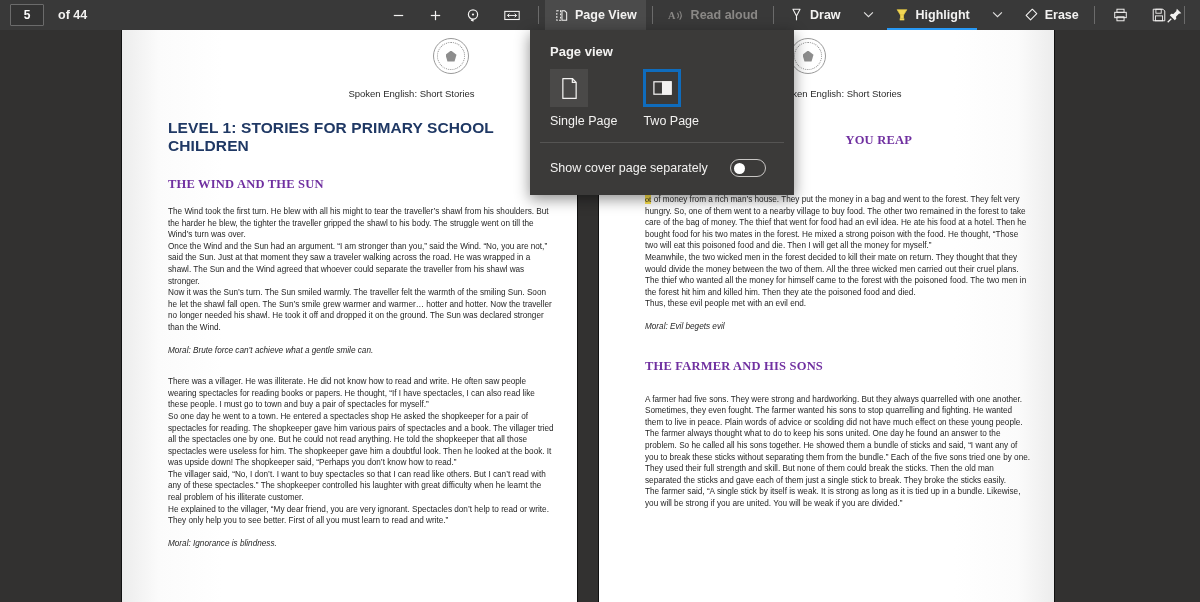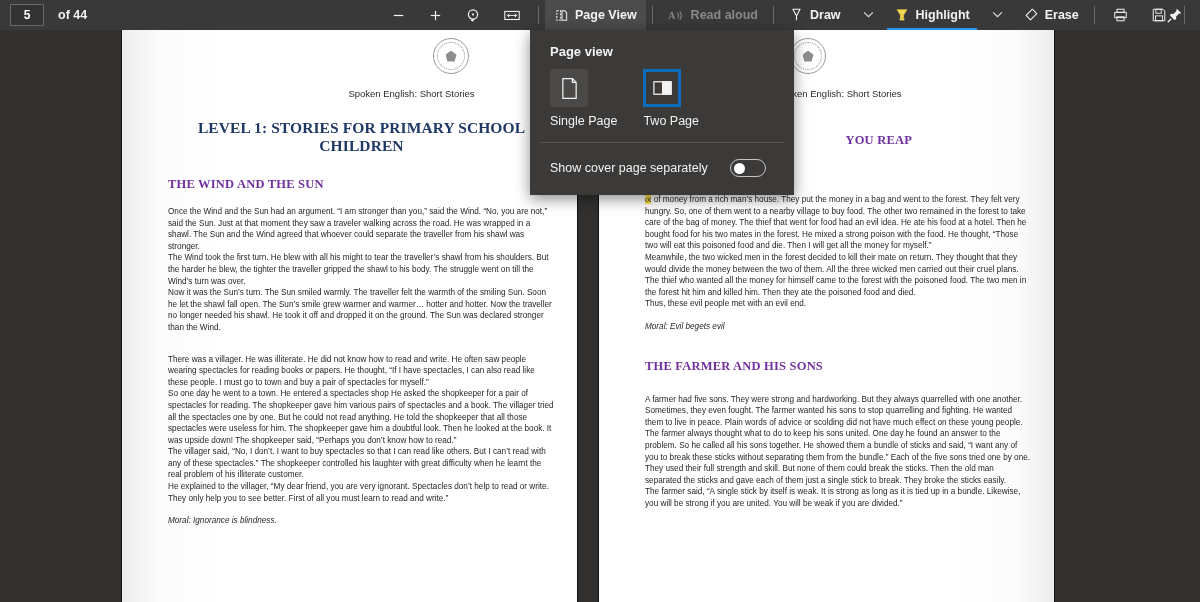--- a/index.html
+++ b/index.html
@@ -130,23 +130,23 @@
   .emblem-core { width: 11px; height: 11px; background: #8d8d8d;
     clip-path: polygon(50% 0, 100% 38%, 82% 100%, 18% 100%, 0 38%); }
 
   .doc-header {
     text-align: center; font-size: 9.5px; color: #2b2b2b;
     margin-top: 14px; font-family: "Liberation Sans", sans-serif;
   }
   .doc-header.lp { padding-left: 100px; }
 
   h1.level {
-    font-family: Liberation Serif, serif;
+    font-family: Liberation Sans, sans-serif;
     font-size: 15.5px; font-weight: bold; color: #1f3864;
-    margin-top: 20px; letter-spacing: .1px; text-align: center;
+    margin-top: 20px; letter-spacing: .1px;
   }
   h2.story {
     font-family: "Liberation Serif", serif;
     font-size: 12.5px; font-weight: bold; color: #7030a0;
     letter-spacing: .2px;
   }
   .sp-top { margin-top: 22px; }
   .body-block {
     font-size: 8.2px; line-height: 11.6px; color: #262626;
     margin-top: 14px; text-align: left;
@@ -330,24 +330,25 @@
         <div class="page-inner">
           <div class="emblem" style="margin-left:265px;">
             <span class="emblem-core"></span>
           </div>
           <div class="doc-header lp">Spoken English: Short Stories</div>
 
           <h1 class="level">LEVEL 1: STORIES FOR PRIMARY SCHOOL CHILDREN</h1>
 
           <h2 class="story sp-top">THE WIND AND THE SUN</h2>
           <div class="body-block">
+            <p>The Wind took the first turn. He blew with all his might to tear the traveller’s shawl from his shoulders. But the harder he blew, the tighter the traveller gripped the shawl to his body. The struggle went on till the Wind’s turn was over.</p>
             <p>Once the Wind and the Sun had an argument. “I am stronger than you,” said the Wind. “No, you are not,” said the Sun. Just at that moment they saw a traveler walking across the road. He was wrapped in a shawl. The Sun and the Wind agreed that whoever could separate the traveller from his shawl was stronger.</p>
-            <p>The Wind took the first turn. He blew with all his might to tear the traveller’s shawl from his shoulders. But the harder he blew, the tighter the traveller gripped the shawl to his body. The struggle went on till the Wind’s turn was over.</p>
             <p>Now it was the Sun’s turn. The Sun smiled warmly. The traveller felt the warmth of the smiling Sun. Soon he let the shawl fall open. The Sun’s smile grew warmer and warmer… hotter and hotter. Now the traveller no longer needed his shawl. He took it off and dropped it on the ground. The Sun was declared stronger than the Wind.</p>
           </div>
+          <div class="moral">Moral: Brute force can’t achieve what a gentle smile can.</div>
 
           <div class="body-block" style="margin-top:20px;">
             <p>There was a villager. He was illiterate. He did not know how to read and write. He often saw people wearing spectacles for reading books or papers. He thought, “If I have spectacles, I can also read like these people. I must go to town and buy a pair of spectacles for myself.”</p>
             <p>So one day he went to a town. He entered a spectacles shop He asked the shopkeeper for a pair of spectacles for reading. The shopkeeper gave him various pairs of spectacles and a book. The villager tried all the spectacles one by one. But he could not read anything. He told the shopkeeper that all those spectacles were useless for him. The shopkeeper gave him a doubtful look. Then he looked at the book. It was upside down! The shopkeeper said, “Perhaps you don’t know how to read.”</p>
             <p>The villager said, “No, I don’t. I want to buy spectacles so that I can read like others. But I can’t read with any of these spectacles.” The shopkeeper controlled his laughter with great difficulty when he learnt the real problem of his illiterate customer.</p>
             <p>He explained to the villager, “My dear friend, you are very ignorant. Spectacles don’t help to read or write. They only help you to see better. First of all you must learn to read and write.”</p>
           </div>
           <div class="moral">Moral: Ignorance is blindness.</div>
         </div>
       </div>

